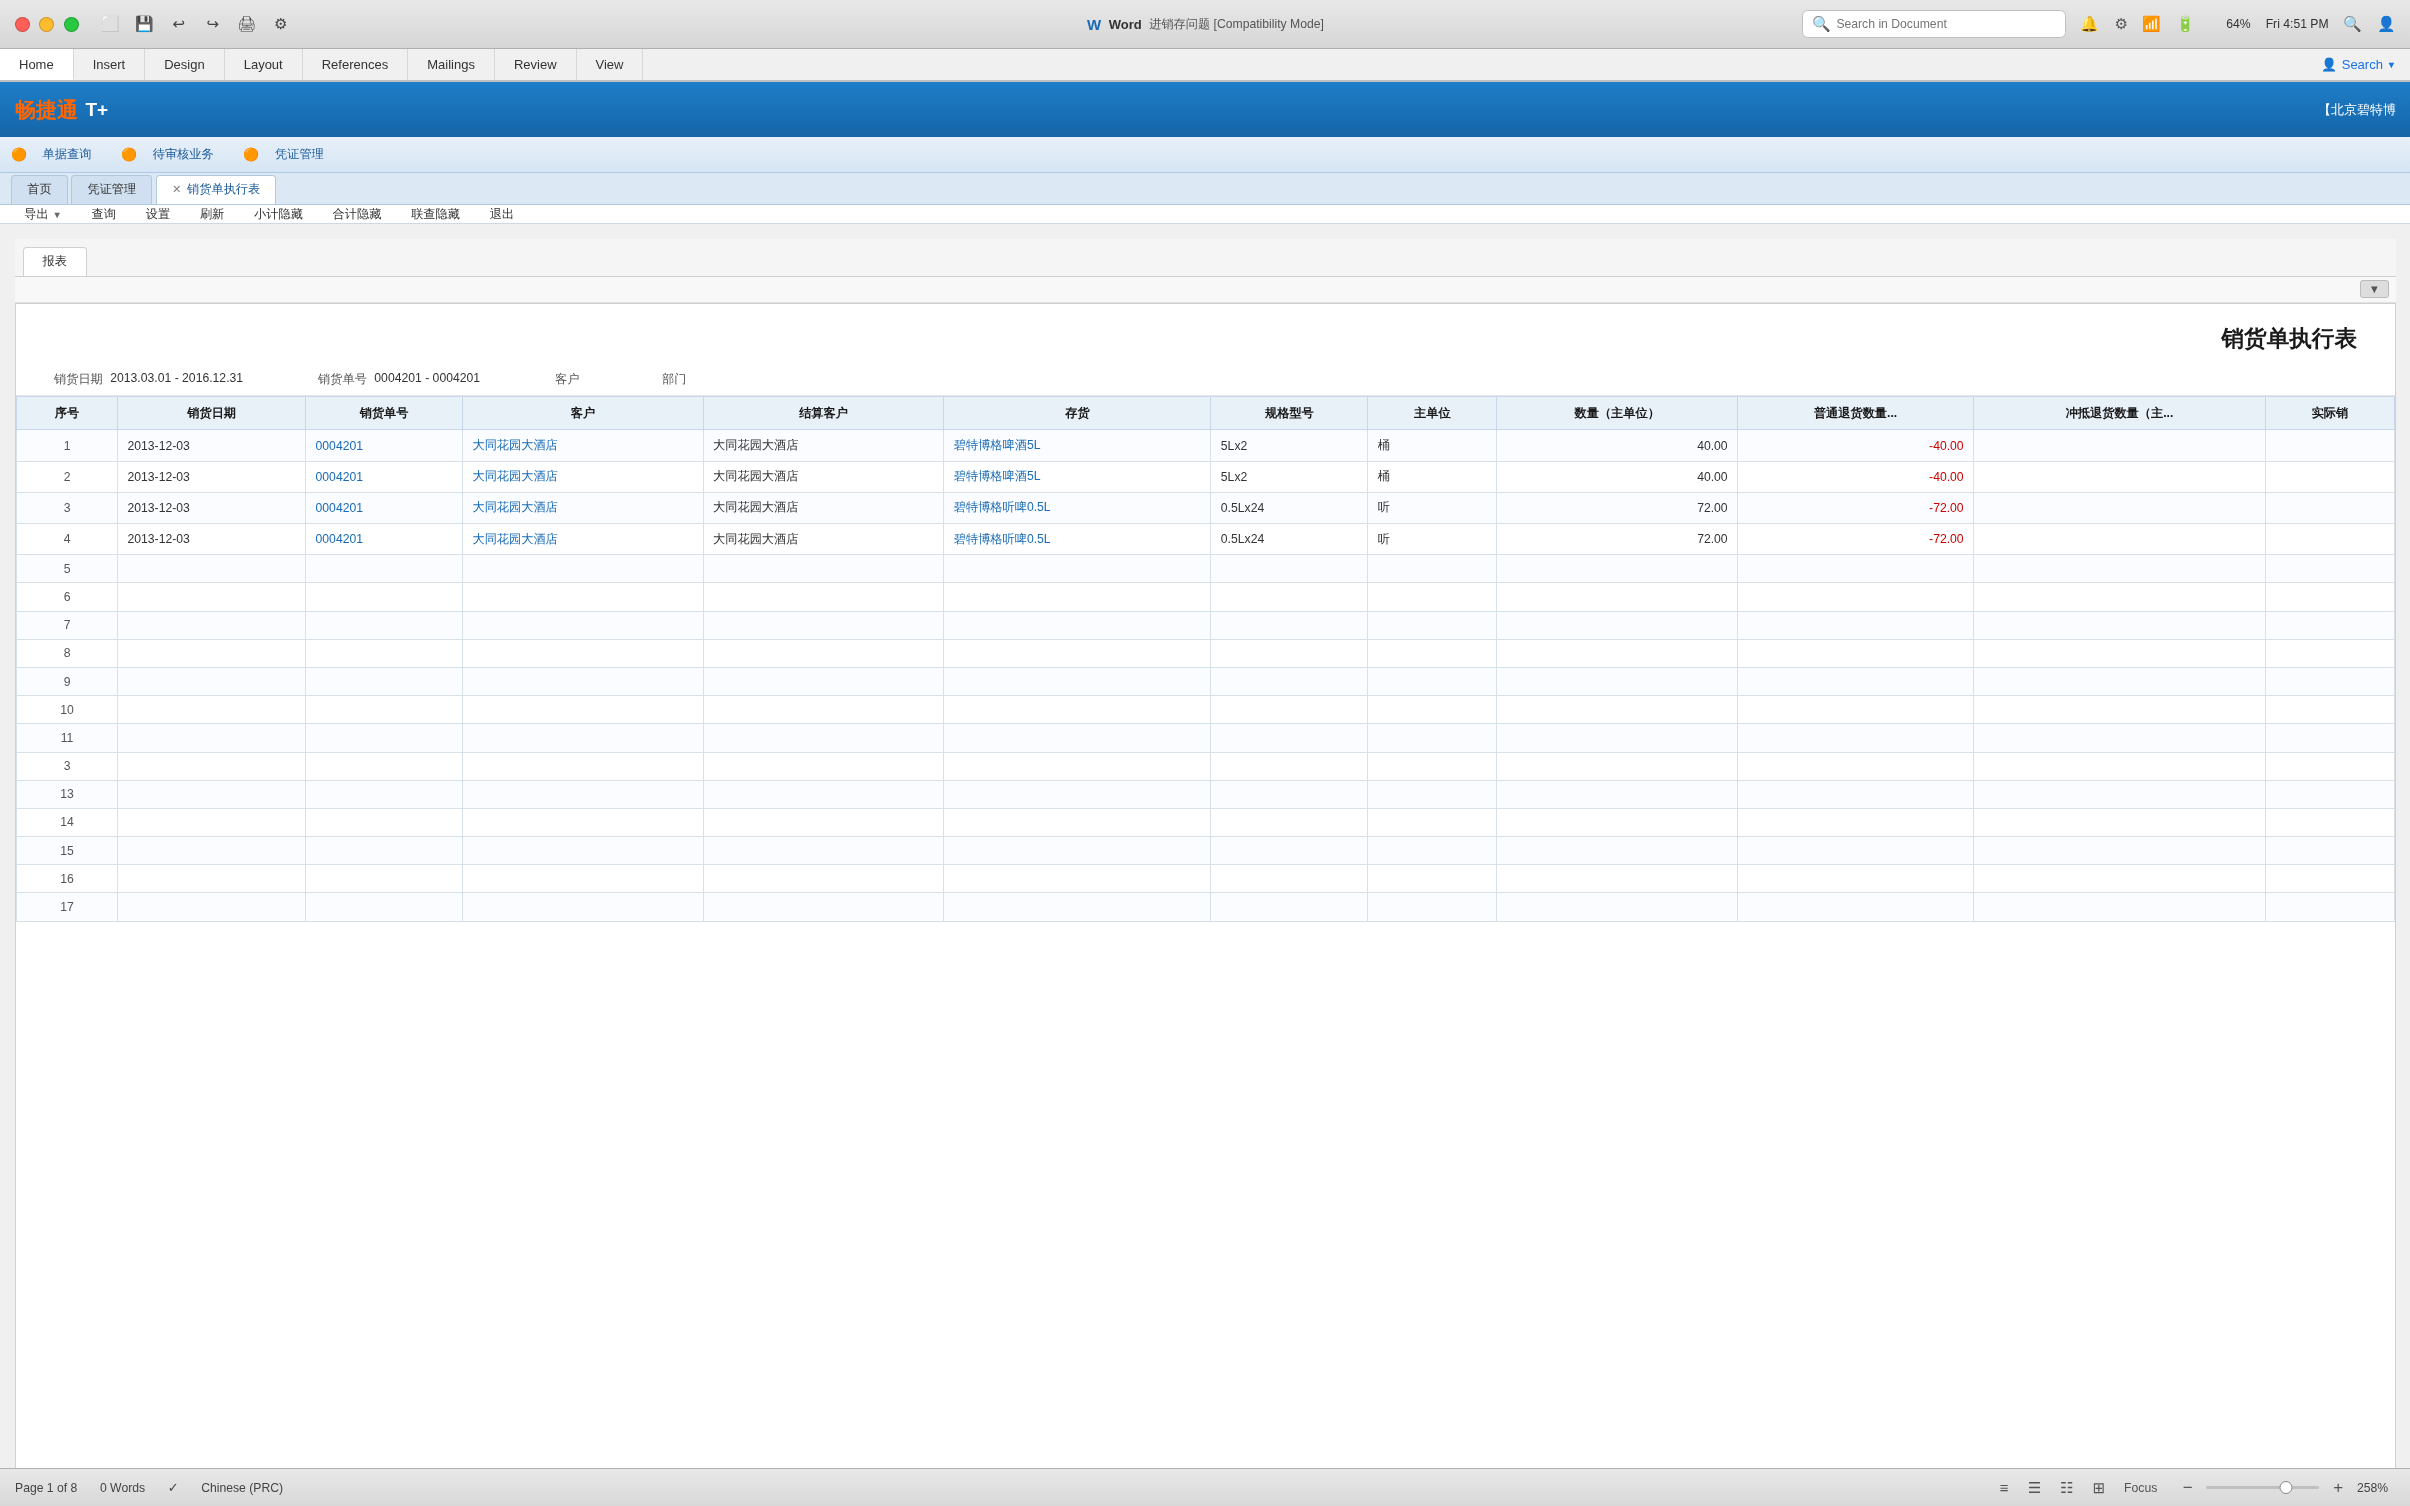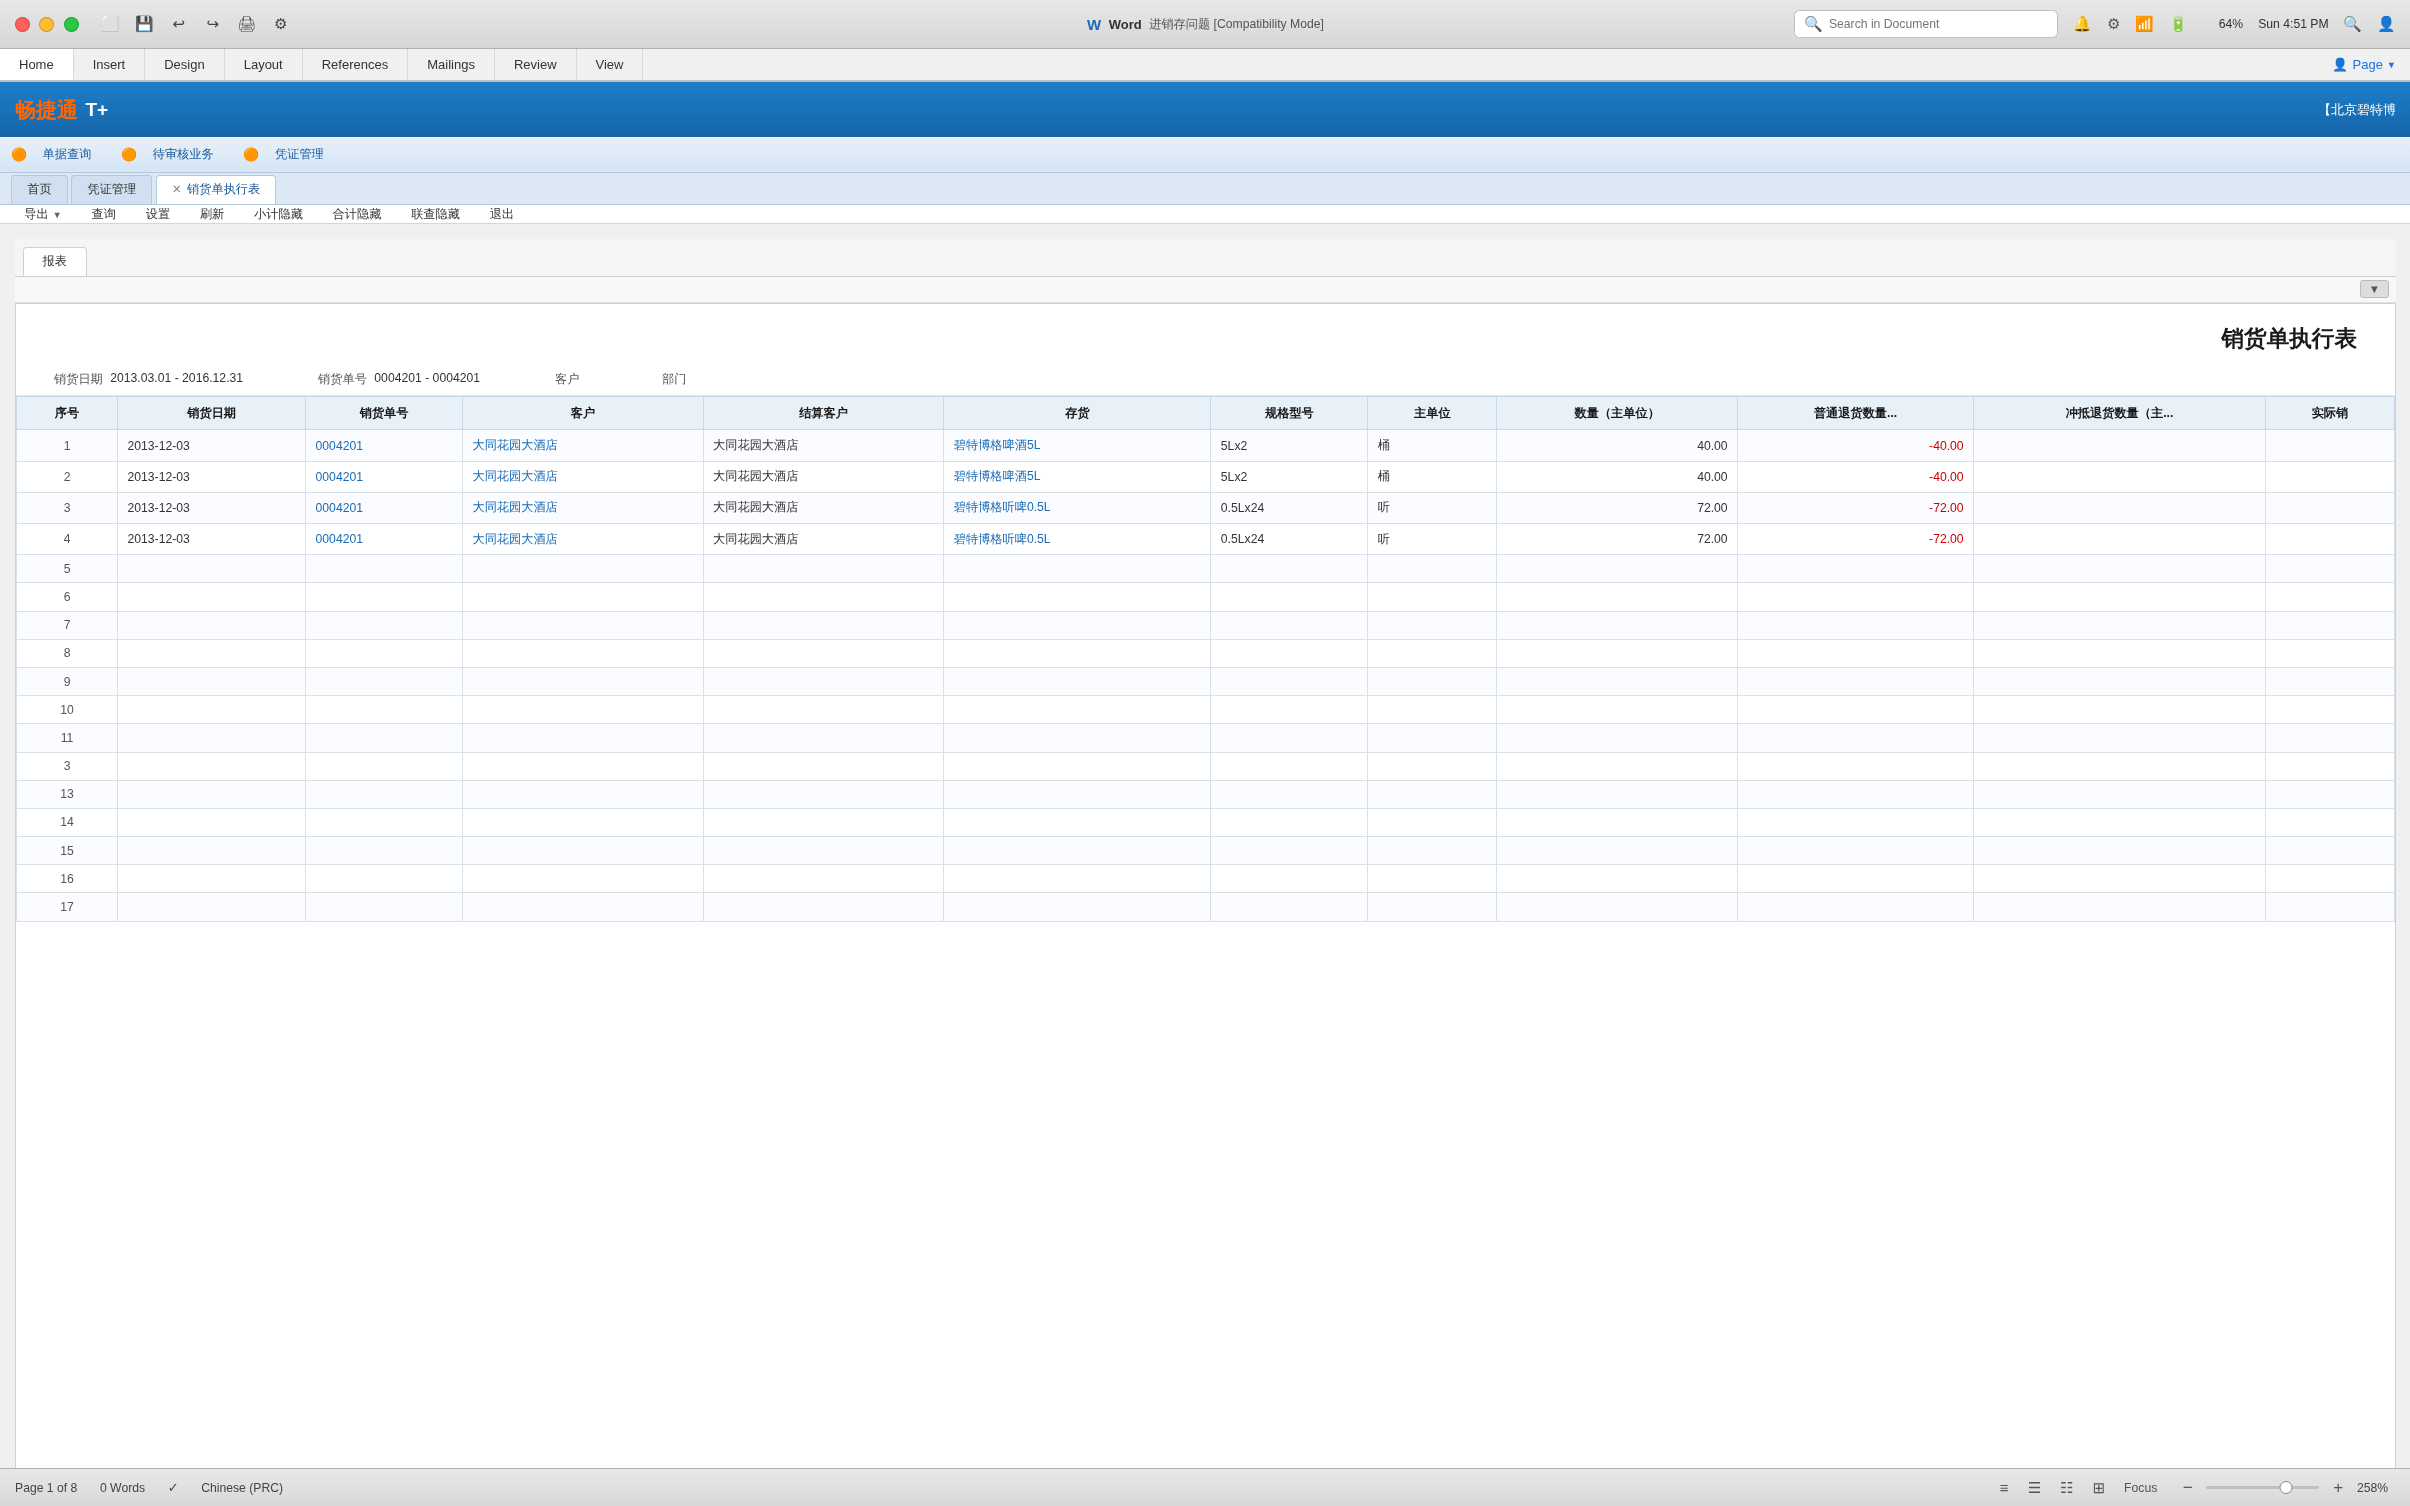--- a/index.html
+++ b/index.html
@@ -292,39 +292,39 @@
   <div class="titlebar-right">
     <div class="search-box">
       <span style="color:#888; margin-right:5.6px;">🔍</span>
       <input type="text" placeholder="Search in Document" style="">
     </div>
     <span class="sys-icon">🔔</span>
     <span class="sys-icon">⚙</span>
     <span class="sys-icon">📶</span>
     <span class="sys-icon">🔋</span>
     <span style="font-size:12.2px; color:#333;margin-left:16px;">64%</span>
-    <span style="font-size:12.2px; color:#333;">Sun 4:51 PM</span>
+    <span style="font-size:12.2px; color:#333;">Fri 4:51 PM</span>
     <span class="sys-icon">🔍</span>
     <span class="sys-icon">👤</span>
   </div>
 </div>
 
 <div class="ribbon">
   <div class="ribbon-tabs">
     <div class="ribbon-tab active">Home</div>
     <div class="ribbon-tab">Insert</div>
     <div class="ribbon-tab">Design</div>
     <div class="ribbon-tab">Layout</div>
     <div class="ribbon-tab">References</div>
     <div class="ribbon-tab">Mailings</div>
     <div class="ribbon-tab">Review</div>
     <div class="ribbon-tab">View</div>
     <div class="share-area">
       <span>👤</span>
-      <span style="margin-left:3.8px;">Page</span>
+      <span style="margin-left:3.8px;">Search</span>
       <span style="font-size:9.4px; margin-left:3.8px;">▼</span>
     </div>
   </div>
 </div>
 
 <div class="app-header">
   <div class="app-logo">
     <span class="logo-text">畅捷通</span>
     <span class="logo-tplus">T+</span>
   </div>

